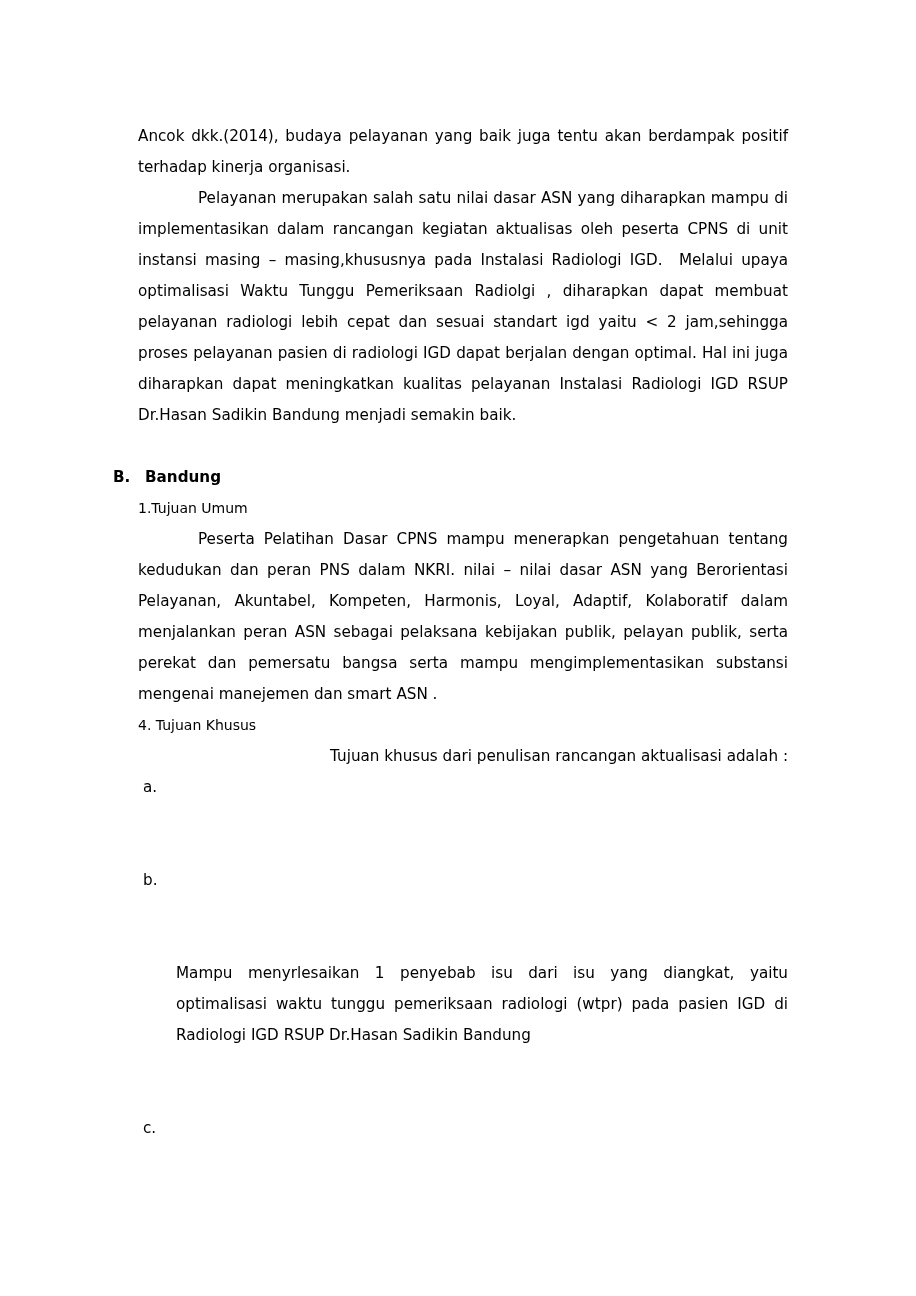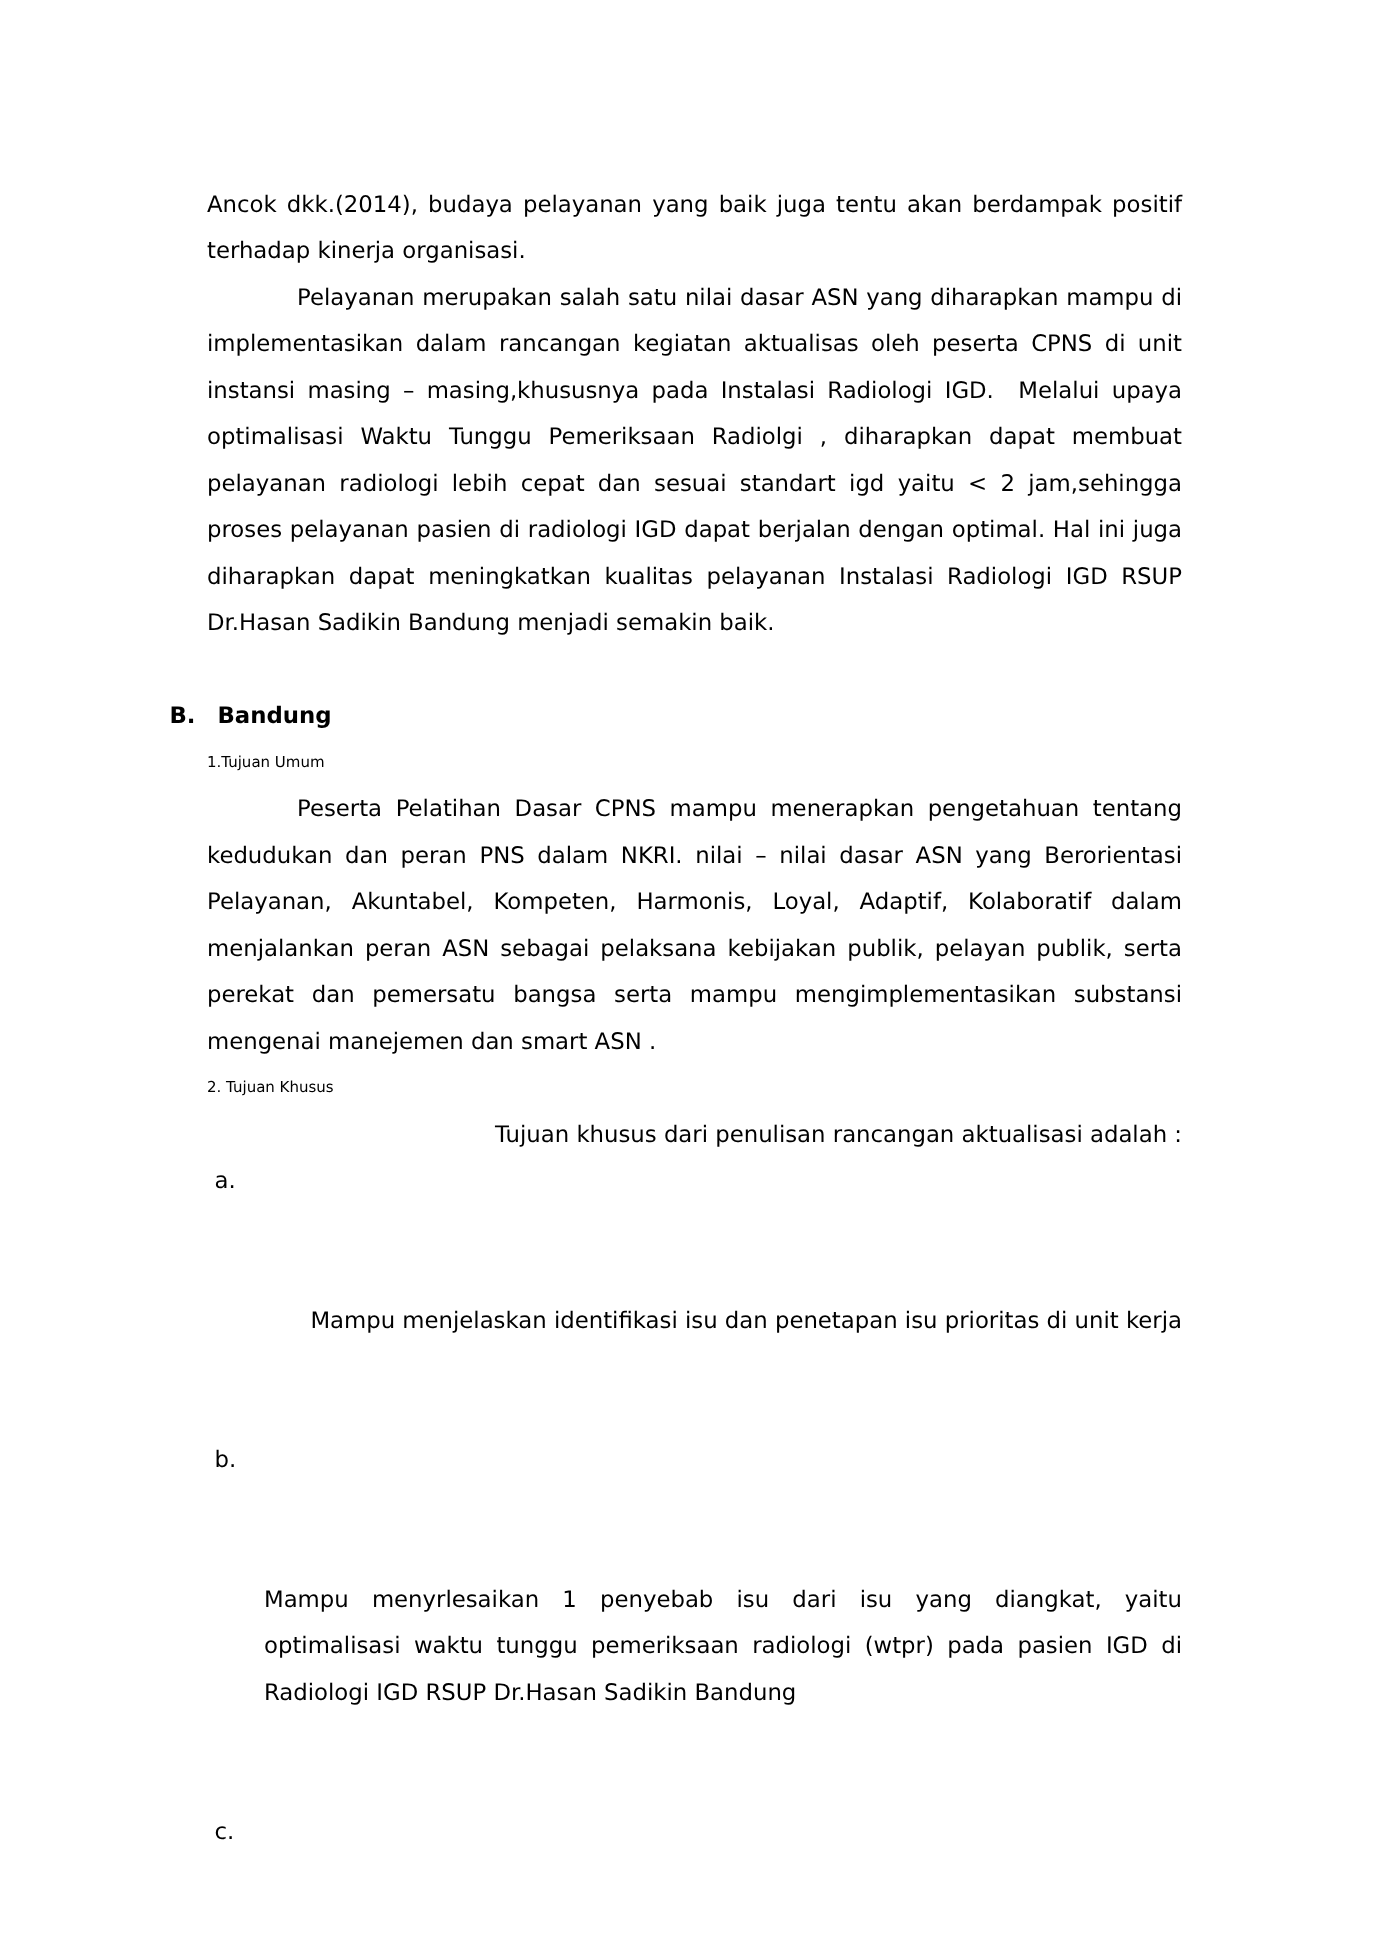--- a/index.html
+++ b/index.html
@@ -51,21 +51,21 @@
   .section-head .marker {
     position: absolute;
     left: 0;
     top: 0;
     font-weight: bold;
   }
 
   
   .sub-label {
     margin: 0;
-    font-size: 10px;
+    font-size: 14px;
     line-height: 31px;
     padding-left: 0px;
   }
   .sub-label.tight { padding-left: 0px; }
 
   
   .hang-list {
     list-style: none;
     margin: 0;
     padding: 0;
@@ -107,28 +107,27 @@
 
     <div class="section-head">
       <span class="marker">B.</span>
       <span>Bandung</span>
     </div>
 
     <p class="sub-label tight">1.Tujuan Umum</p>
 
     <p class="para indent">Peserta Pelatihan Dasar CPNS mampu menerapkan pengetahuan tentang kedudukan dan peran PNS dalam NKRI. nilai – nilai dasar ASN yang Berorientasi Pelayanan, Akuntabel, Kompeten, Harmonis, Loyal, Adaptif, Kolaboratif dalam menjalankan peran ASN sebagai pelaksana kebijakan publik, pelayan publik, serta perekat dan pemersatu bangsa serta mampu mengimplementasikan substansi mengenai manejemen dan smart ASN .</p>
 
-    <p class="sub-label tight">2. Tujuan Khusus</p>
+    <p class="sub-label tight">4. Tujuan Khusus</p>
 
     <p class="para nojustify">Tujuan khusus dari penulisan rancangan aktualisasi adalah :</p>
 
     <ul class="hang-list">
       <li class="hang-item">
         <span class="marker">a.</span>
-        <span class="body-block nojustify">Mampu menjelaskan identifikasi isu dan penetapan isu prioritas di unit kerja</span>
       </li>
       <li class="hang-item">
         <span class="marker">b.</span>
         <span class="body-block">Mampu menyrlesaikan 1 penyebab isu dari isu yang diangkat, yaitu optimalisasi waktu tunggu pemeriksaan radiologi (wtpr) pada pasien IGD di Radiologi IGD RSUP Dr.Hasan Sadikin Bandung</span>
       </li>
       <li class="hang-item">
         <span class="marker">c.</span>
         
       </li>
 

